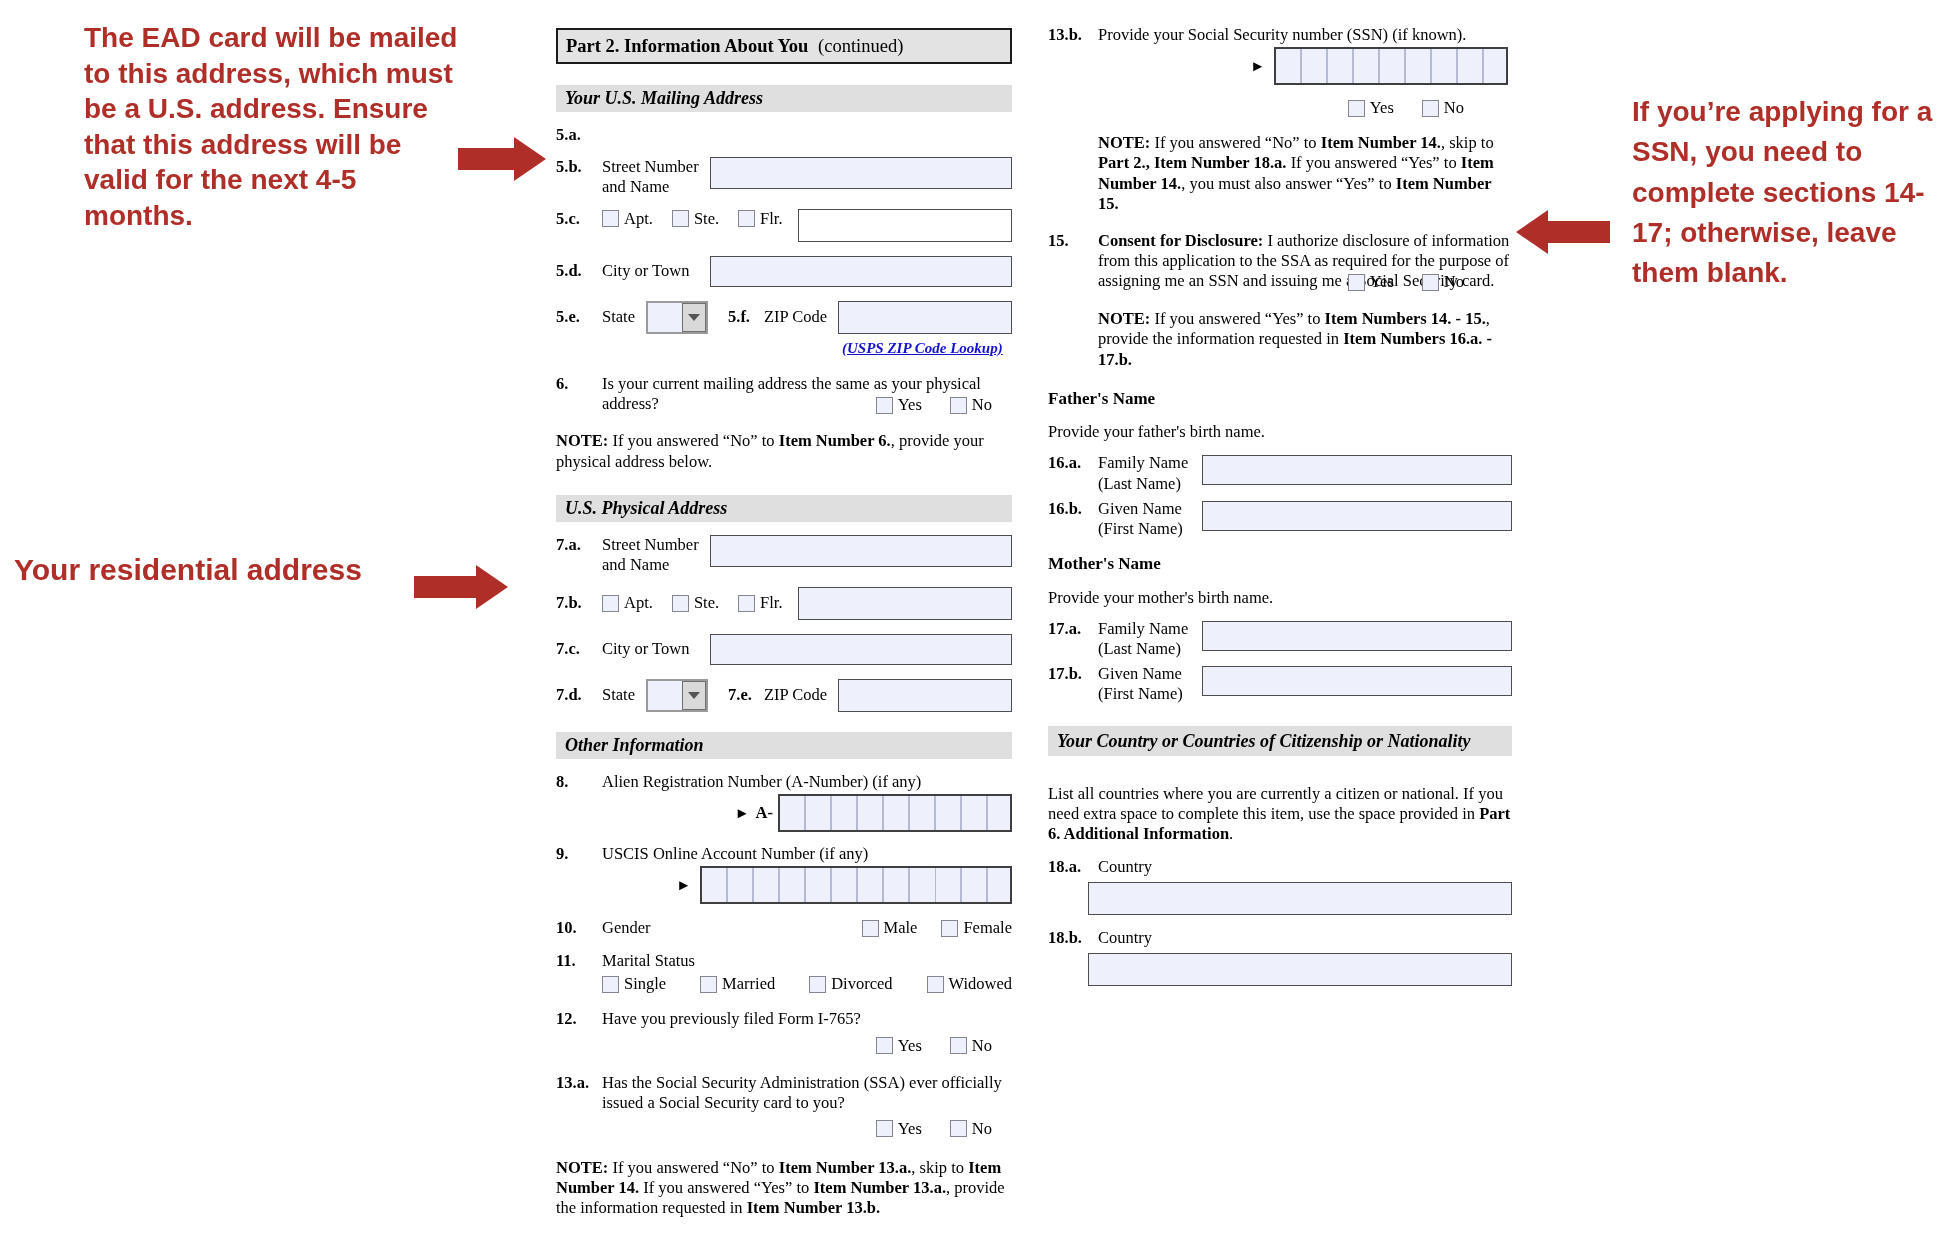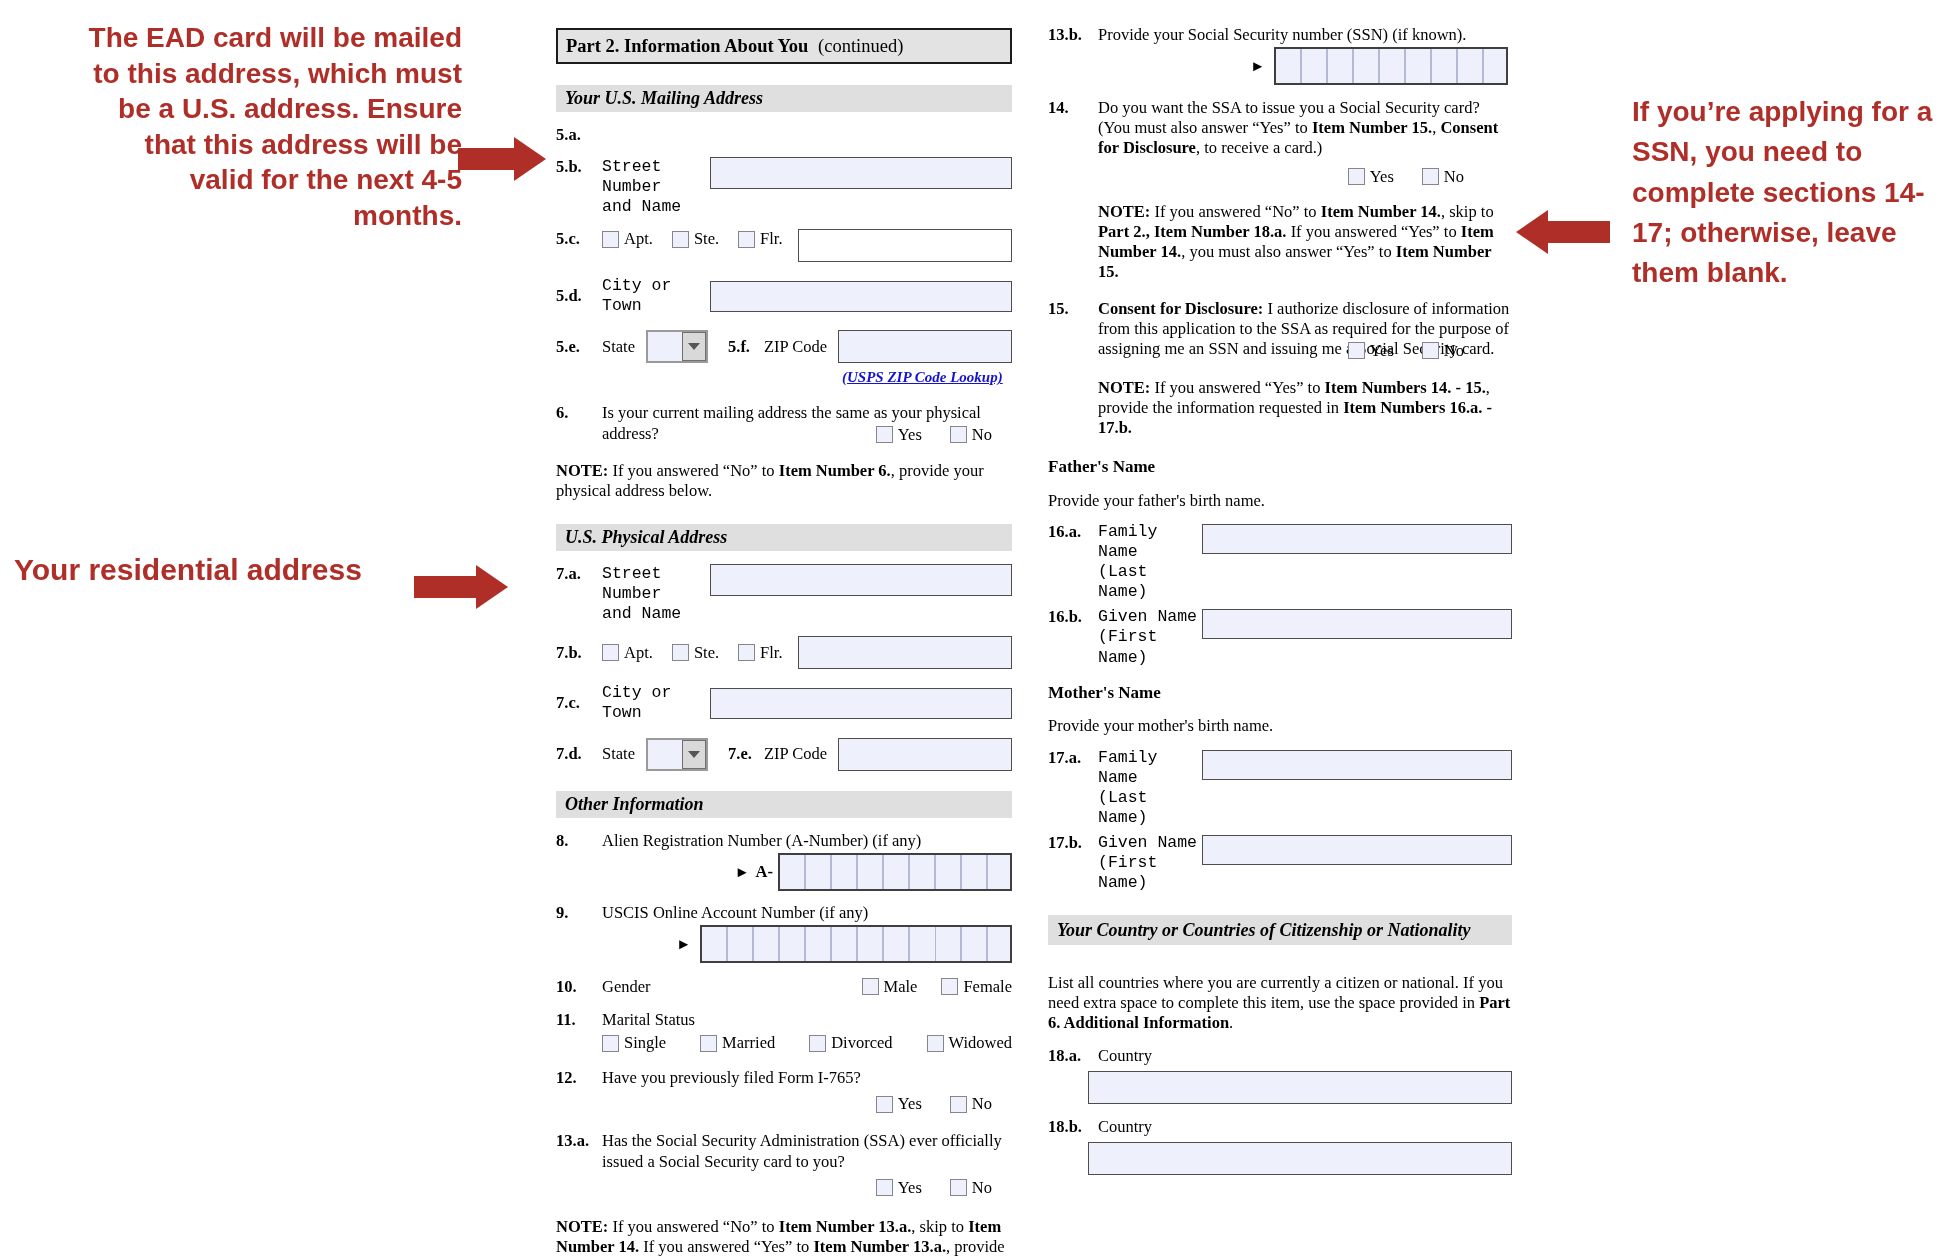--- a/index.html
+++ b/index.html
@@ -10,21 +10,21 @@
     --border_dark:#3f3f3f;
   }
   *{box-sizing:border-box;margin:0;padding:0;}
   body{background:#fff;}
   #canvas{position:relative;width:1944px;height:1260px;background:#ffffff;overflow:hidden;
           font-family:"Liberation Serif",serif;color:#000;}
 
   
   .ann{position:absolute;color:var(--accent);font-family:"Liberation Sans",sans-serif;
        font-weight:bold;}
-  .ann1{left:84px;top:20px;width:378px;font-size:28px;line-height:1.27;text-align:right;}
+  .ann1{left:84px;top:20px;width:378px;font-size:28px;line-height:1.27;text-align:left;}
   .ann2{left:14px;top:552px;width:400px;font-size:30px;line-height:1.2;}
   .ann3{left:1632px;top:92px;width:305px;font-size:28px;line-height:1.44;text-align:left;}
 
   .arrow{position:absolute;display:flex;align-items:center;}
   .shaft{display:block;height:22px;background:var(--accent);}
   .head-r{display:block;width:0;height:0;border-top:22px solid transparent;
           border-bottom:22px solid transparent;border-left:32px solid var(--accent);}
   .head-l{display:block;width:0;height:0;border-top:22px solid transparent;
           border-bottom:22px solid transparent;border-right:32px solid var(--accent);}
 
@@ -64,21 +64,21 @@
   .dd-btn{margin-left:auto;width:24px;height:100%;background:#d9d9d9;border:1.5px solid #6f6f6f;
           display:flex;align-items:center;justify-content:center;}
   .dd-tri{width:0;height:0;border-left:6px solid transparent;border-right:6px solid transparent;
           border-top:7px solid #555;}
 
   .ziplink{color:var(--link);font-weight:bold;font-style:italic;text-decoration:underline;
            font-size:15px;}
   .note{}
   #col-right .note{margin-left:50px;}
   .tri{font-size:15px;flex:none;}
-  .lbl2{flex:none;font-family:Liberation Mono, monospace;}
+  .lbl2{flex:none;}
   .heading{font-weight:bold;font-size:17px;}
   .cith{line-height:1.35;}
 </style>
 </head>
 <body>
 
 <div id="canvas">
 
   <div class="ann ann1">The EAD card will be mailed to this address, which must be a U.S. address. Ensure that this address will be valid for the next 4-5 months.</div>
   <div class="arrow" style="left:458px;top:137px">
@@ -315,24 +315,20 @@
 
     <div class="row" style="margin-bottom:2px">
       <span class="num">13.b.</span>
       <div class="grow">Provide your Social Security number (SSN) (if known).</div>
     </div>
     <div class="row" style="justify-content:flex-end;align-items:center;margin-bottom:13px;padding-right:4px">
       <span class="tri" style="margin-right:9px">►</span>
       <div class="comb comb9"></div>
     </div>
 
-    <div class="row" style="margin-bottom:8px">
-      <span class="num">14.</span>
-      <div class="grow"><span>Do you want the SSA to issue you a Social Security card? (You must also answer “Yes” to </span><span style="font-weight: bold;">Item Number 15.</span><span>, </span><span style="font-weight: bold;">Consent for Disclosure</span><span>, to receive a card.)</span></div>
-    </div>
     <div class="yn yn-pad-r" style="margin-bottom:15px">
       <span class="grp">
         <span class="cb"></span>
         <span>Yes</span>
       </span>
       <span class="grp gap">
         <span class="cb"></span>
         <span>No</span>
       </span>
     </div>

